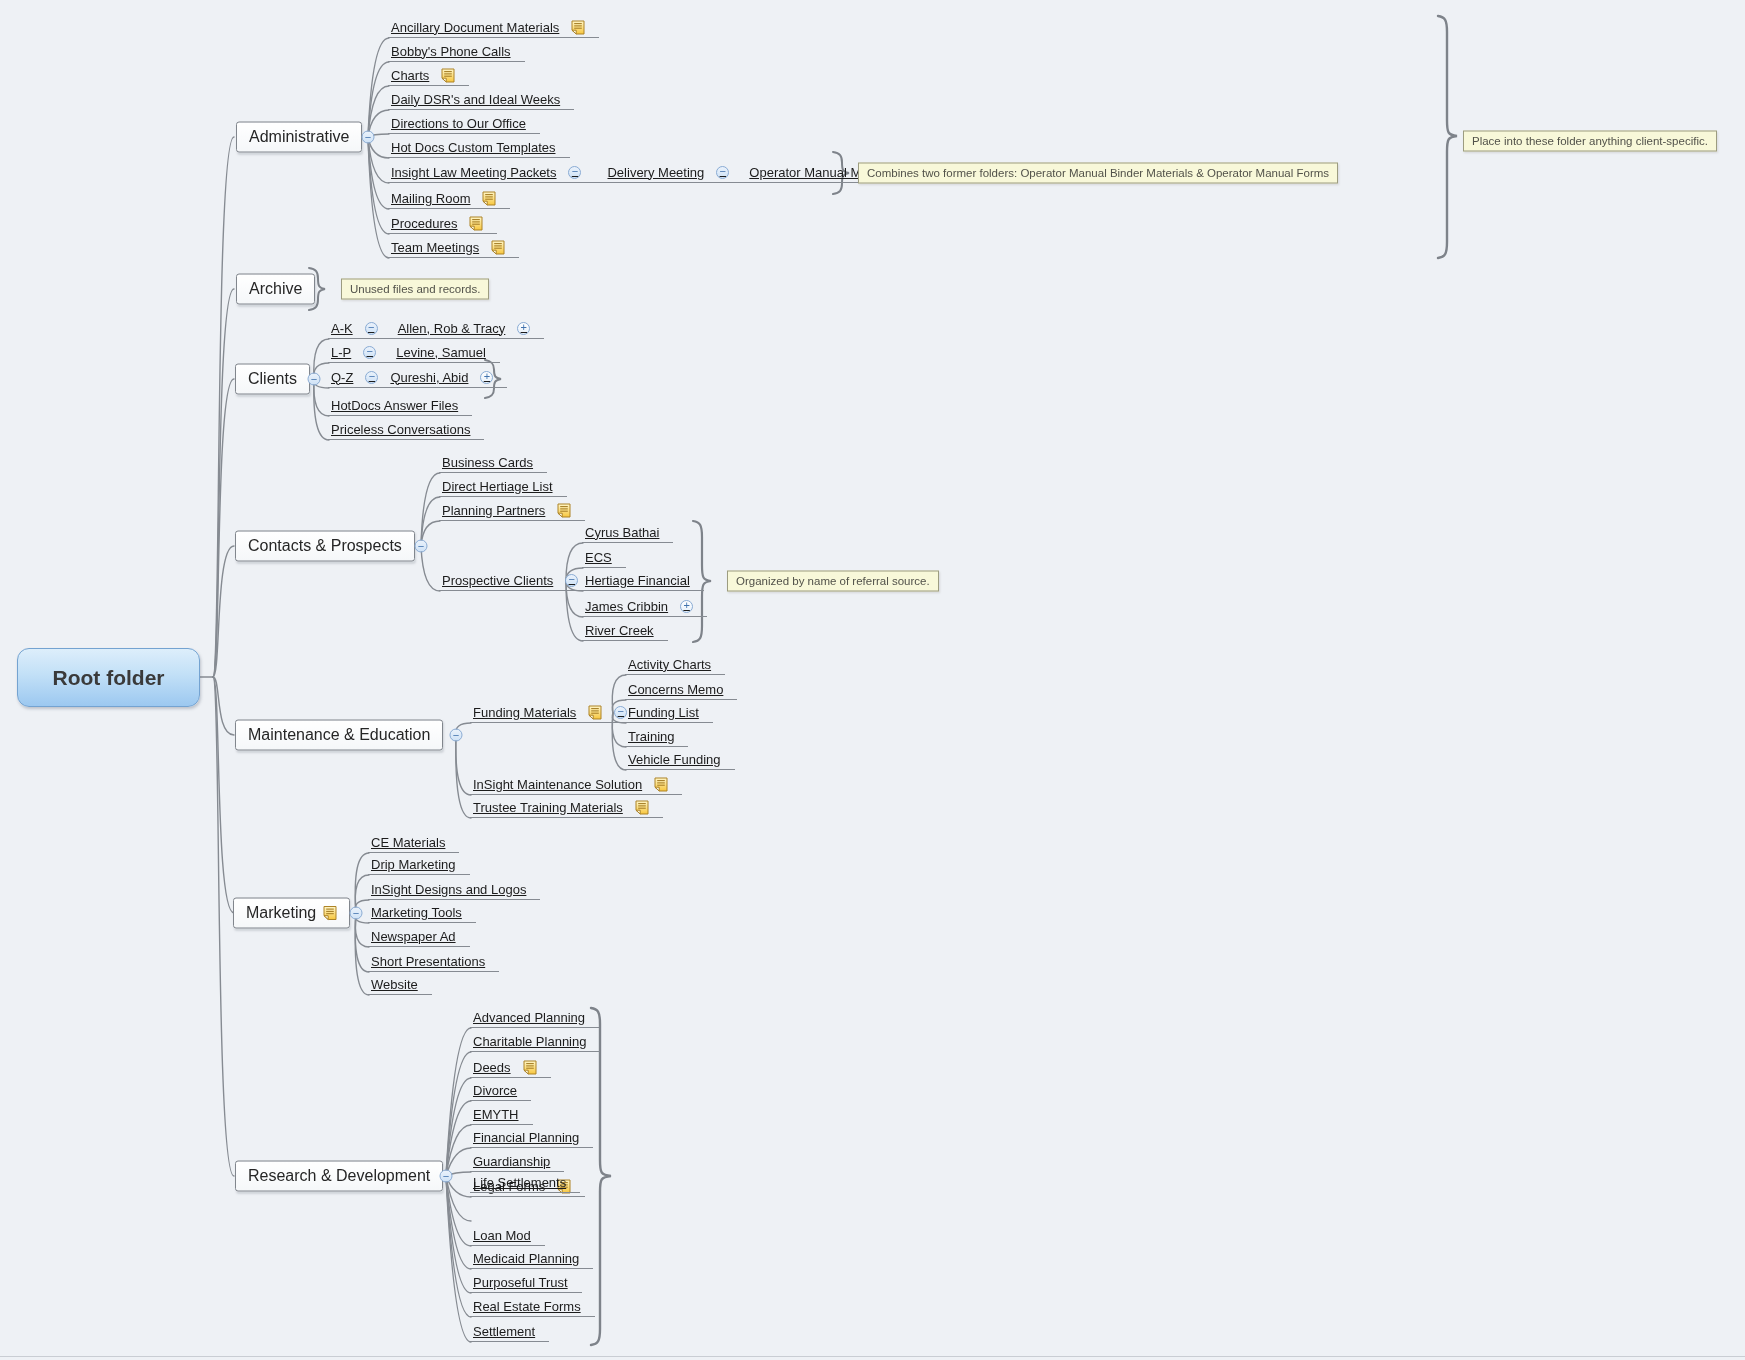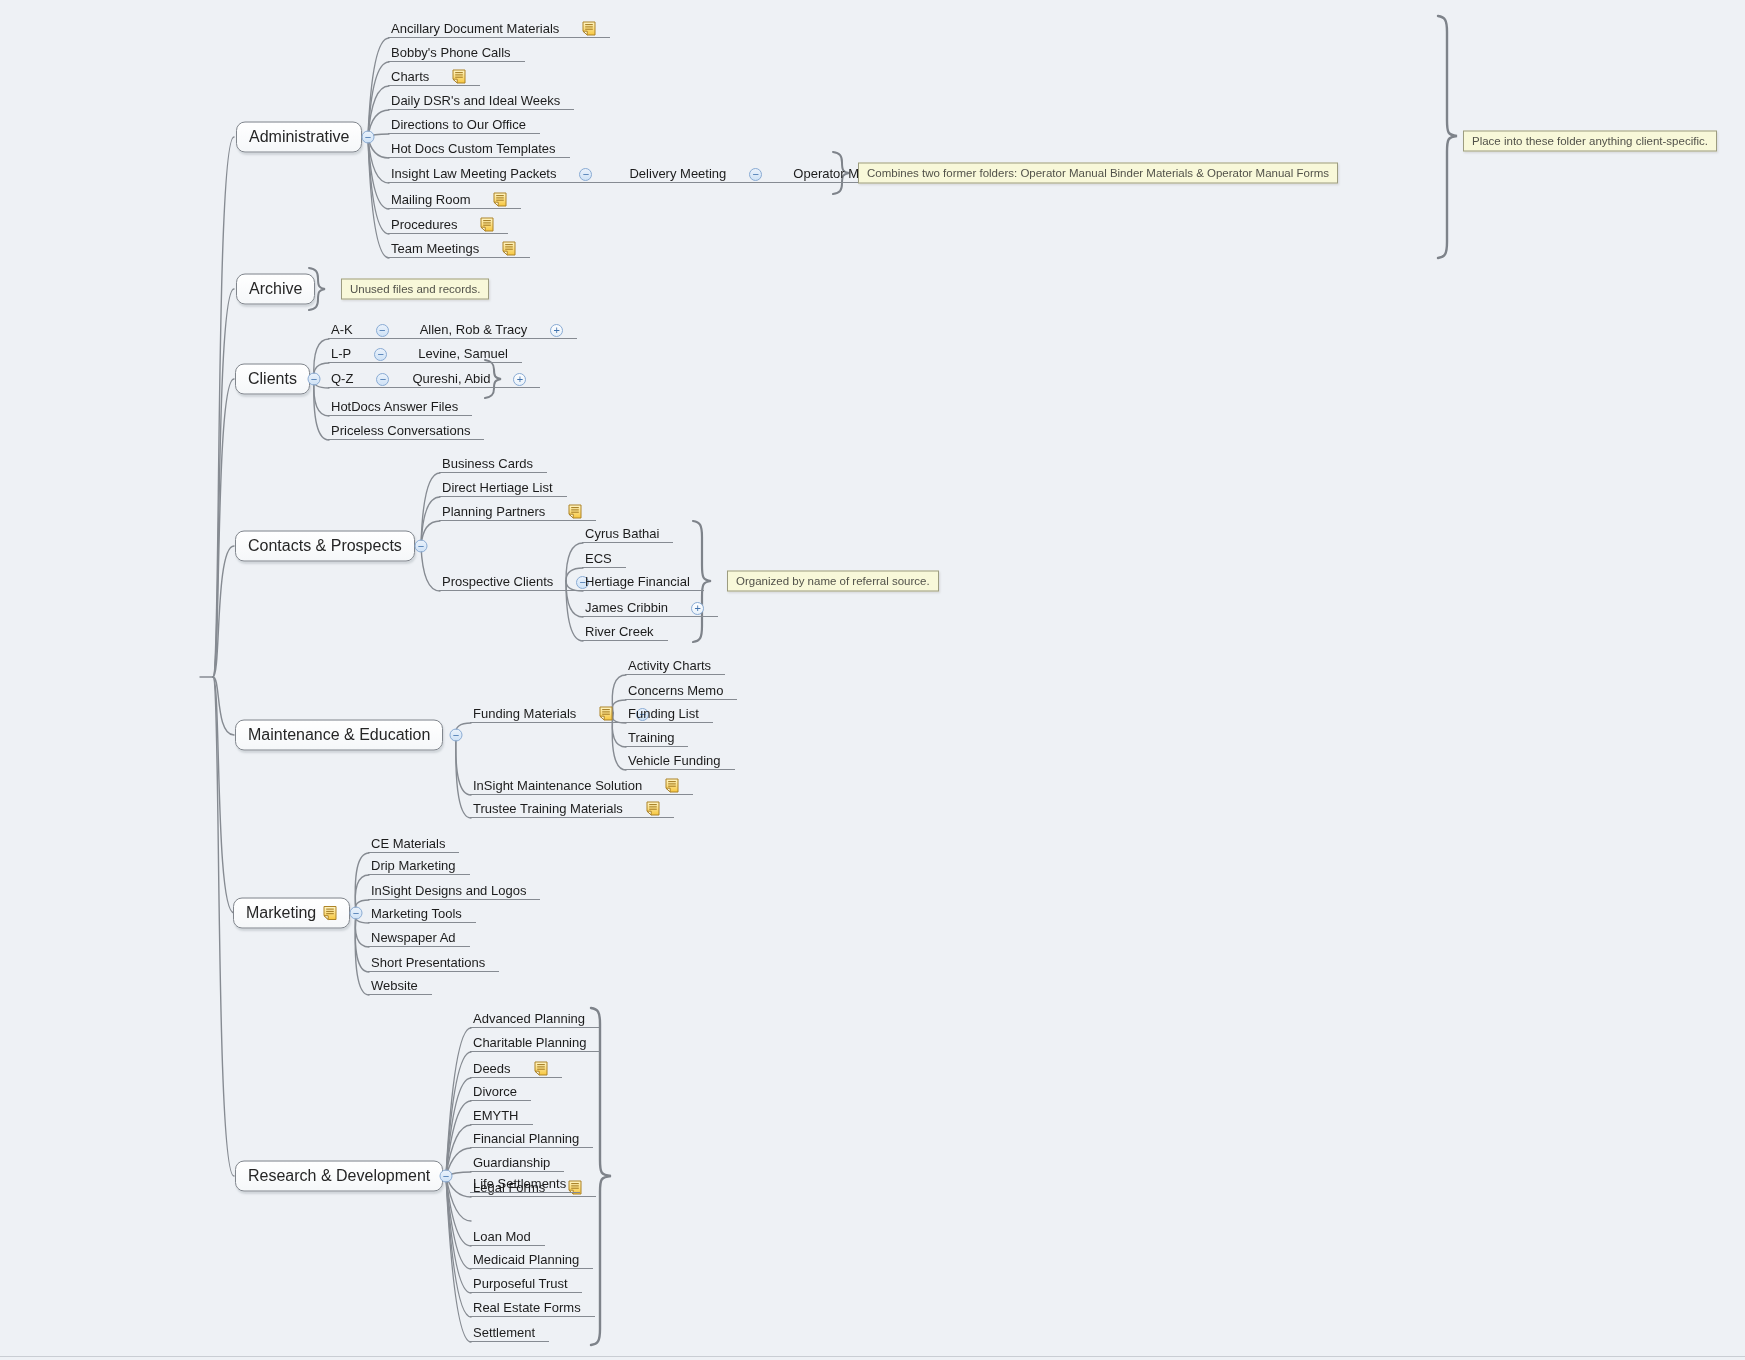--- a/index.html
+++ b/index.html
@@ -1,23 +1,23 @@
 <!DOCTYPE html>
 <html><head>
 <meta charset="utf-8">
 <style>
   html,body{margin:0;padding:0;background:#eef1f5;}
   .canvas{position:relative;width:1745px;height:1360px;background:#eef1f5;overflow:hidden;
           font-family:"Liberation Sans",sans-serif;color:#1f1f1f;}
   #wires{position:absolute;left:0;top:0;z-index:1;}
-  .sub{position:absolute;z-index:2;box-sizing:border-box;height:20px;display:flex;align-items:flex-end;gap:23px;
+  .sub{position:absolute;z-index:2;box-sizing:border-box;height:20px;display:flex;align-items:center;gap:12px;
        white-space:nowrap;font-size:13px;color:#1c1c1c;border-bottom:1.4px solid #868b92;
-       padding:0 14px 1px 3px;}
+       padding:0 14px 1px 3px;text-decoration:underline;}
   .branch{position:absolute;z-index:3;transform:translateY(-50%);background:linear-gradient(#ffffff,#f5f7f9);
-          border:1.4px solid #81868d;border-radius:9px;padding:5px 12px 6px;font-size:16px;color:#262626;
+          border:1.4px solid #81868d;border-radius:3px;padding:5px 12px 6px;font-size:16px;color:#262626;
           white-space:nowrap;display:flex;align-items:center;gap:7px;box-shadow:1px 2px 2px rgba(120,130,140,.25);}
   .root{position:absolute;z-index:3;left:17px;top:648px;width:183px;height:59px;box-sizing:border-box;
         background:linear-gradient(#ddeefb 0%,#c2e0f7 45%,#9cc8f0 100%);border:1.4px solid #74a3d1;border-radius:12px;
         display:flex;align-items:center;justify-content:center;font-size:21px;font-weight:bold;color:#3a3a3a;
         box-shadow:1px 2px 3px rgba(100,110,125,.35);}
   .note{position:absolute;z-index:3;transform:translateY(-50%);background:#f8f8d9;border:1px solid #9c9c80;
         color:#52524a;font-size:11.5px;padding:3px 8px 4px;white-space:nowrap;box-shadow:1px 1px 2px rgba(120,120,110,.2);}
   .ctrl{box-sizing:border-box;width:13px;height:13px;border-radius:50%;border:1px solid #89abd4;
         display:inline-flex;align-items:center;justify-content:center;font-size:11px;line-height:1;
         color:#4172ad;flex:none;padding-bottom:1px;}
@@ -108,20 +108,23 @@
       <path d="M 446 1176 Q 454 1317 471 1317" fill="none" stroke="#868b92" stroke-width="1.4" stroke-linecap="round"></path>
       <path d="M 446 1176 Q 454 1342 471 1342" fill="none" stroke="#868b92" stroke-width="1.4" stroke-linecap="round"></path>
       <path d="M 1438 16 C 1445 17 1447 20 1447 32 L 1447 120 C 1447 133 1448 135 1457 136 C 1448 137 1447 139 1447 152 L 1447 242 C 1447 254 1445 257 1438 258" fill="none" stroke="#7e838a" stroke-width="2.4" stroke-linecap="round"></path>
       <path d="M 833 152 C 840 153 842 156 842 162.5 L 842 162.5 C 842 170 843 172 849 173 C 843 174 842 176 842 183.5 L 842 183.5 C 842 190 840 193 833 194" fill="none" stroke="#7e838a" stroke-width="2" stroke-linecap="round"></path>
       <path d="M 309 268 C 316 269 318 272 318 278.5 L 318 278.5 C 318 286 319 288 325 289 C 319 290 318 292 318 299.5 L 318 299.5 C 318 306 316 309 309 310" fill="none" stroke="#7e838a" stroke-width="2" stroke-linecap="round"></path>
       <path d="M 485 360 C 492 361 494 364 494 369.5 L 494 369.5 C 494 376 495 378 501 379 C 495 380 494 382 494 388.5 L 494 388.5 C 494 394 492 397 485 398" fill="none" stroke="#7e838a" stroke-width="2" stroke-linecap="round"></path>
       <path d="M 693 521 C 700 522 702 525 702 537 L 702 565 C 702 578 703 580 711 581 C 703 582 702 584 702 597 L 702 626 C 702 638 700 641 693 642" fill="none" stroke="#7e838a" stroke-width="2.2" stroke-linecap="round"></path>
       <path d="M 591 1008 C 598 1009 600 1012 600 1024 L 600 1160 C 600 1173 601 1175 611 1176 C 601 1177 600 1179 600 1192 L 600 1329 C 600 1341 598 1344 591 1345" fill="none" stroke="#7e838a" stroke-width="2.4" stroke-linecap="round"></path>
     </svg>
 
+  <div class="root">
+      <span>Root folder</span>
+    </div>
 
   <div class="branch" style="left:236px;top:137px">
       <span>Administrative</span>
     </div>
   <div class="branch" style="left:236px;top:289px">
       <span>Archive</span>
     </div>
   <div class="branch" style="left:235px;top:379px">
       <span>Clients</span>
     </div>

